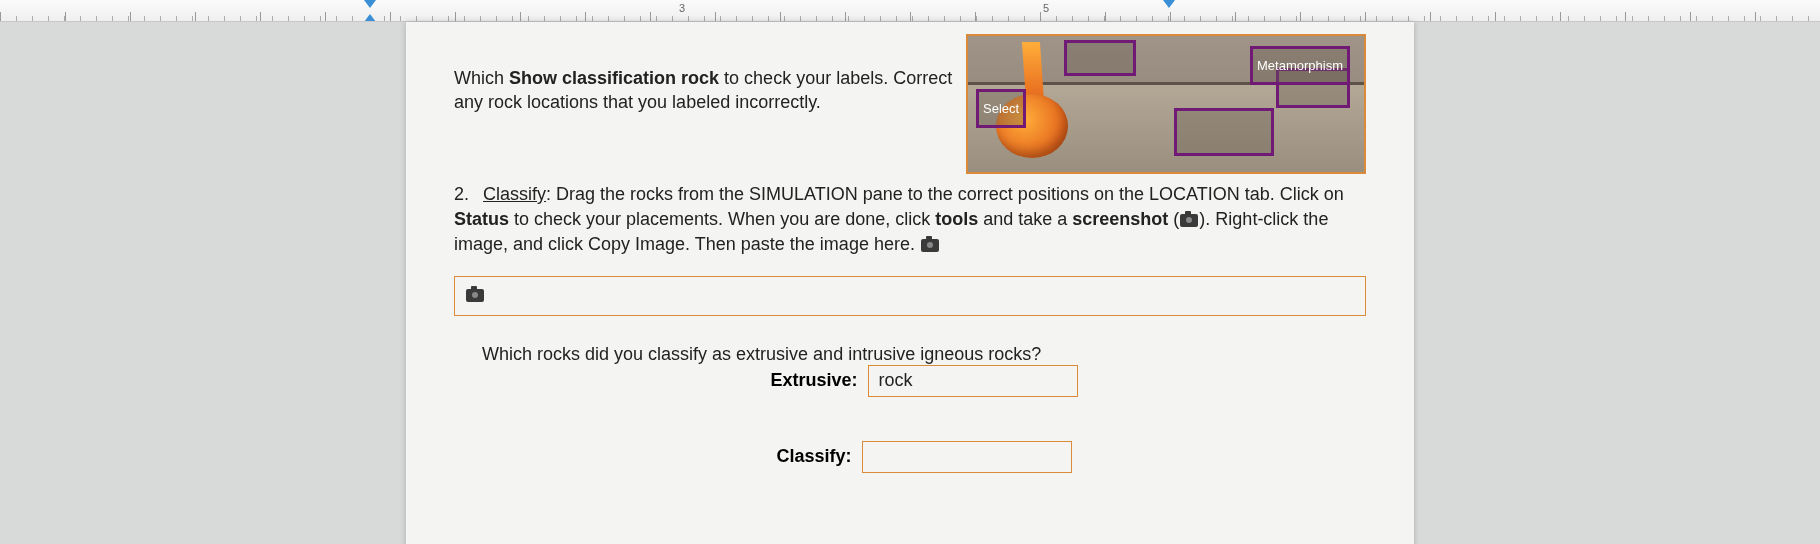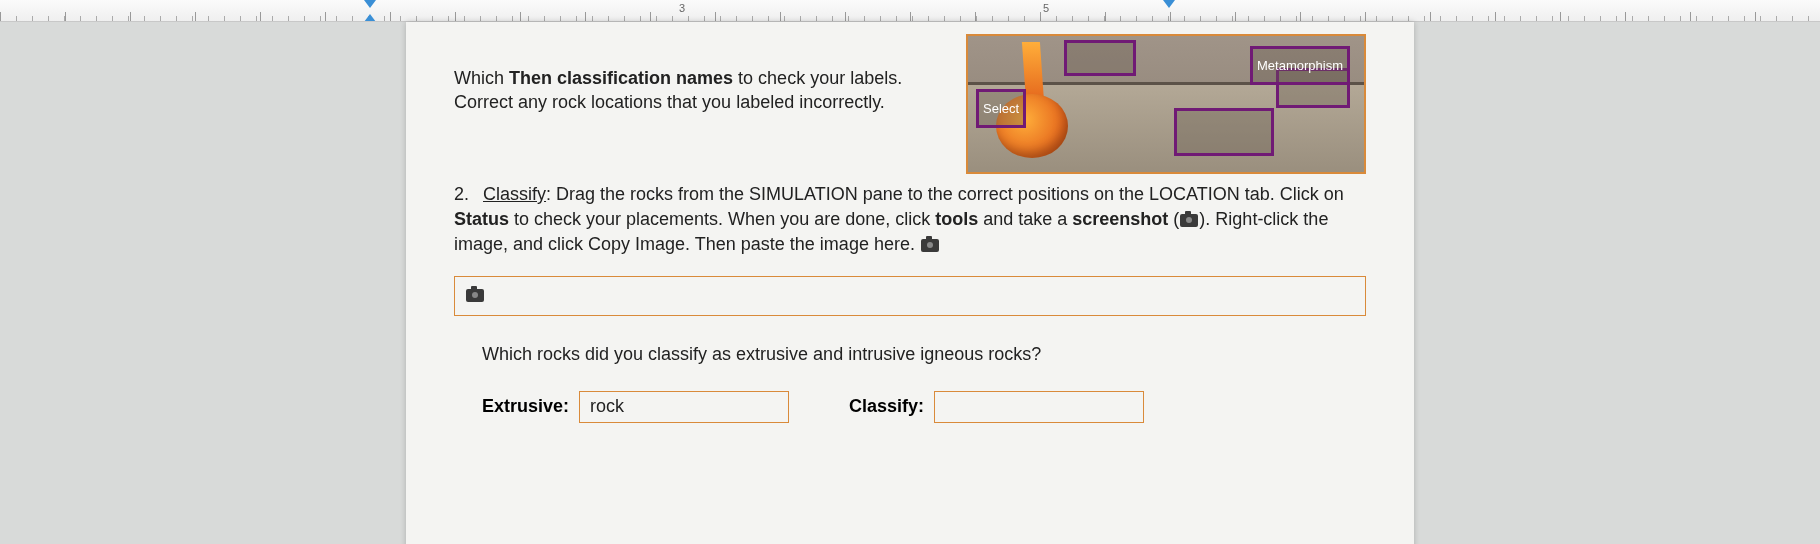--- a/index.html
+++ b/index.html
@@ -80,21 +80,21 @@
   .answer-box {
     margin-top: 18px; margin-left: 0;
     border: 1.5px solid #d98a3a;
     height: 40px;
     display:flex; align-items:center; padding-left:10px;
     background: #f4f4f2;
   }
   
   .question { margin-top: 28px; font-size: 18px; color:#222; padding-left: 28px; }
   
-  .answers-row { display:flex; gap: 60px; margin-top: 26px; padding-left: 28px; align-items:center; }
+  .answers-row { display:flex; gap: 44px; padding-left: 28px; align-items:center;flex-direction:column; }
   .answer-pair { display:flex; align-items:center; gap: 10px; font-size:18px; }
   .answer-pair .lbl { font-weight:700; }
   .answer-pair .field {
     border:1.5px solid #d98a3a; min-width:210px; height:32px;
     display:flex; align-items:center; padding:0 10px; background:#f4f4f2;
     font-size:18px; color:#222;
   }
 </style>
 </head>
 <body>
@@ -248,21 +248,21 @@
     <div class="indent-marker indent-down" style="left: 364px;"></div>
     <div class="indent-marker indent-up" style="left: 364px;"></div>
     <div class="indent-marker indent-down" style="left: 1163px;"></div>
   </div>
 
 <div class="workspace">
   <div class="page">
 
     <div class="top-row">
       <div class="instruction-text">
-        <span>Which </span><span class="bold">Then classification names</span><span> to check your labels. Correct any rock locations that you labeled incorrectly.</span>
+        <span>Which </span><span class="bold">Show classification rock</span><span> to check your labels. Correct any rock locations that you labeled incorrectly.</span>
       </div>
 
       <div class="diagram-frame">
         <div class="sky"></div>
         <div class="ground"></div>
         <div class="magma-neck"></div>
         <div class="magma-chamber"></div>
         <div class="label-box empty-box1"></div>
         <div class="label-box empty-box2"></div>
         <div class="label-box empty-box3"></div>

